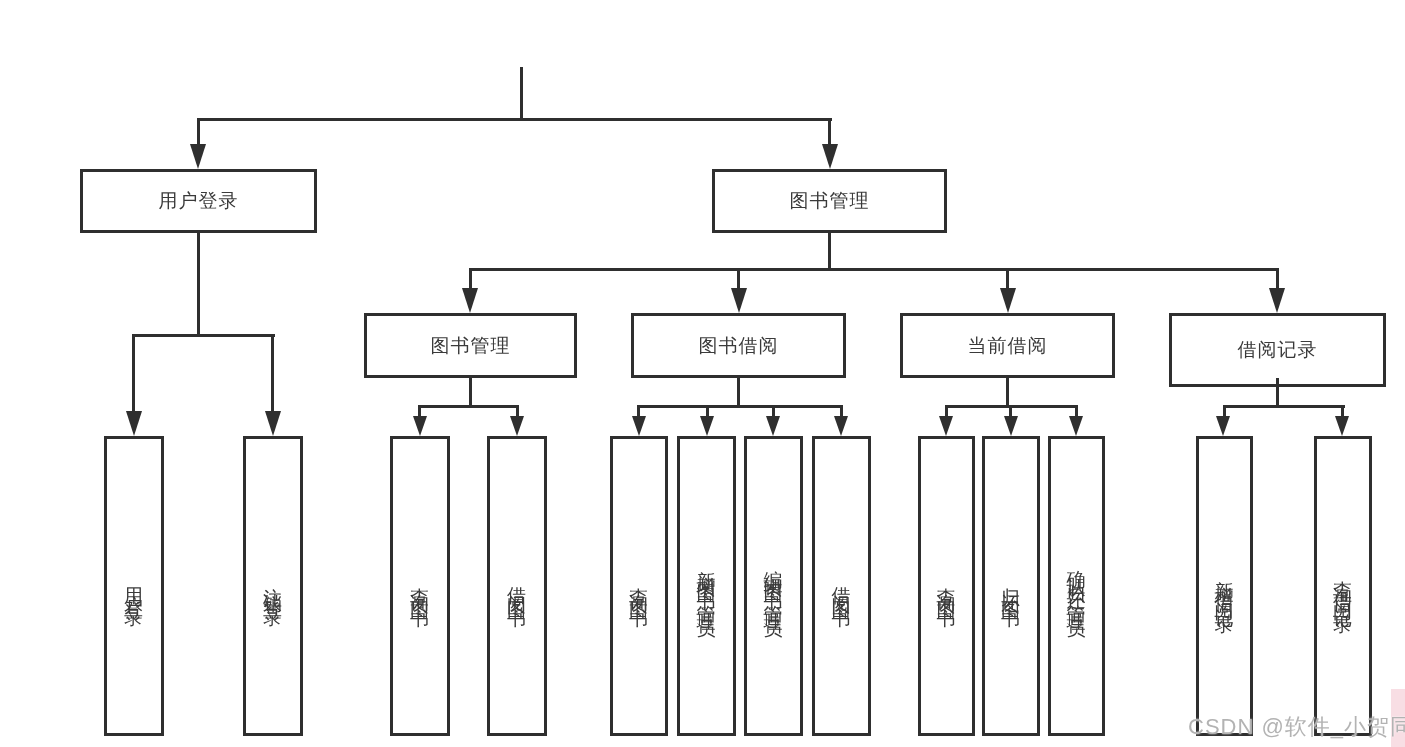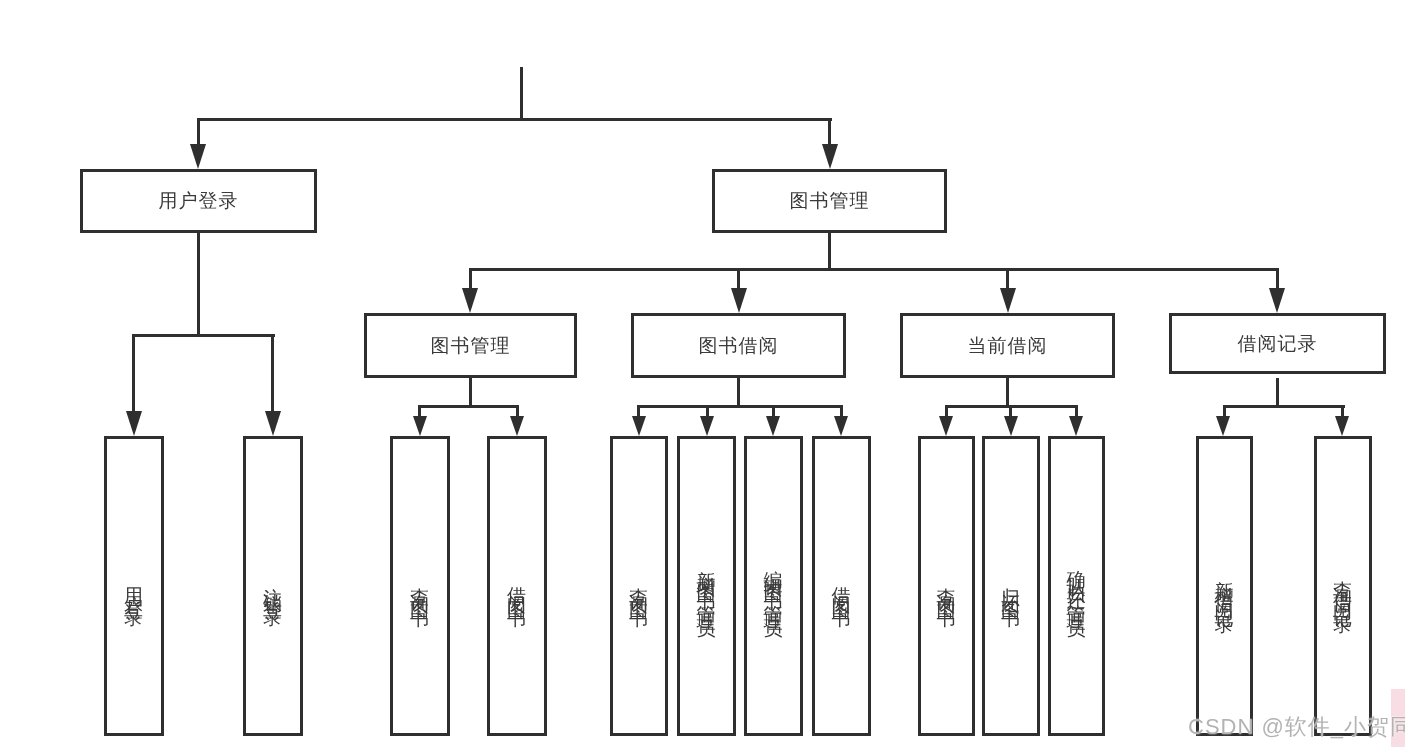--- a/index.html
+++ b/index.html
@@ -52,21 +52,21 @@
 
   <div class="hbox" style="left:364px;top:313px;width:213px;height:65px">
     <span>图书管理</span>
   </div>
   <div class="hbox" style="left:631px;top:313px;width:215px;height:65px">
     <span>图书借阅</span>
   </div>
   <div class="hbox" style="left:900px;top:313px;width:215px;height:65px">
     <span>当前借阅</span>
   </div>
-  <div class="hbox" style="left:1169px;top:313px;width:217px;height:61px">
+  <div class="hbox" style="left:1169px;top:313px;width:217px;height:74px">
     <span>借阅记录</span>
   </div>
 
   <div class="vbox" style="left:104px;top:436px;width:60px;height:300px">
     <span>用户登录</span>
   </div>
   <div class="vbox" style="left:243px;top:436px;width:60px;height:300px">
     <span>注销登录</span>
   </div>
 

